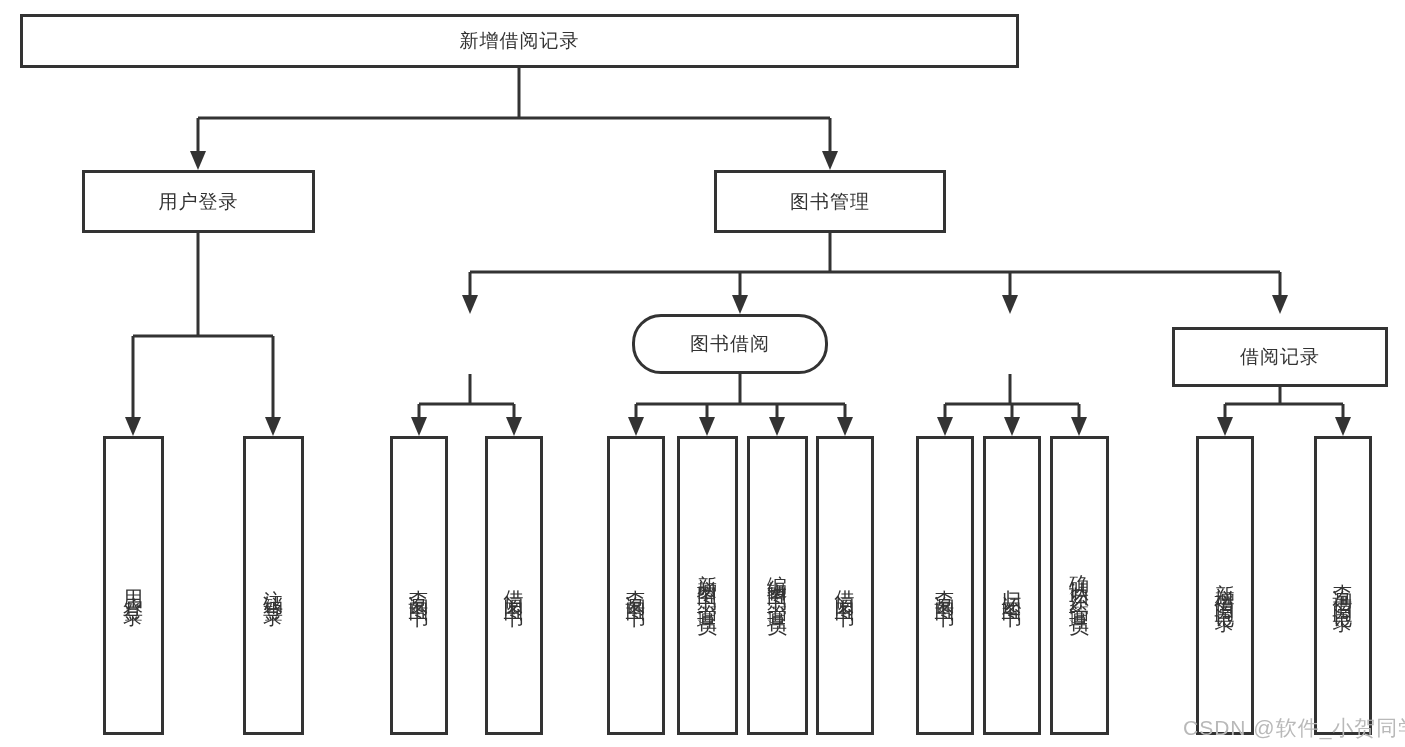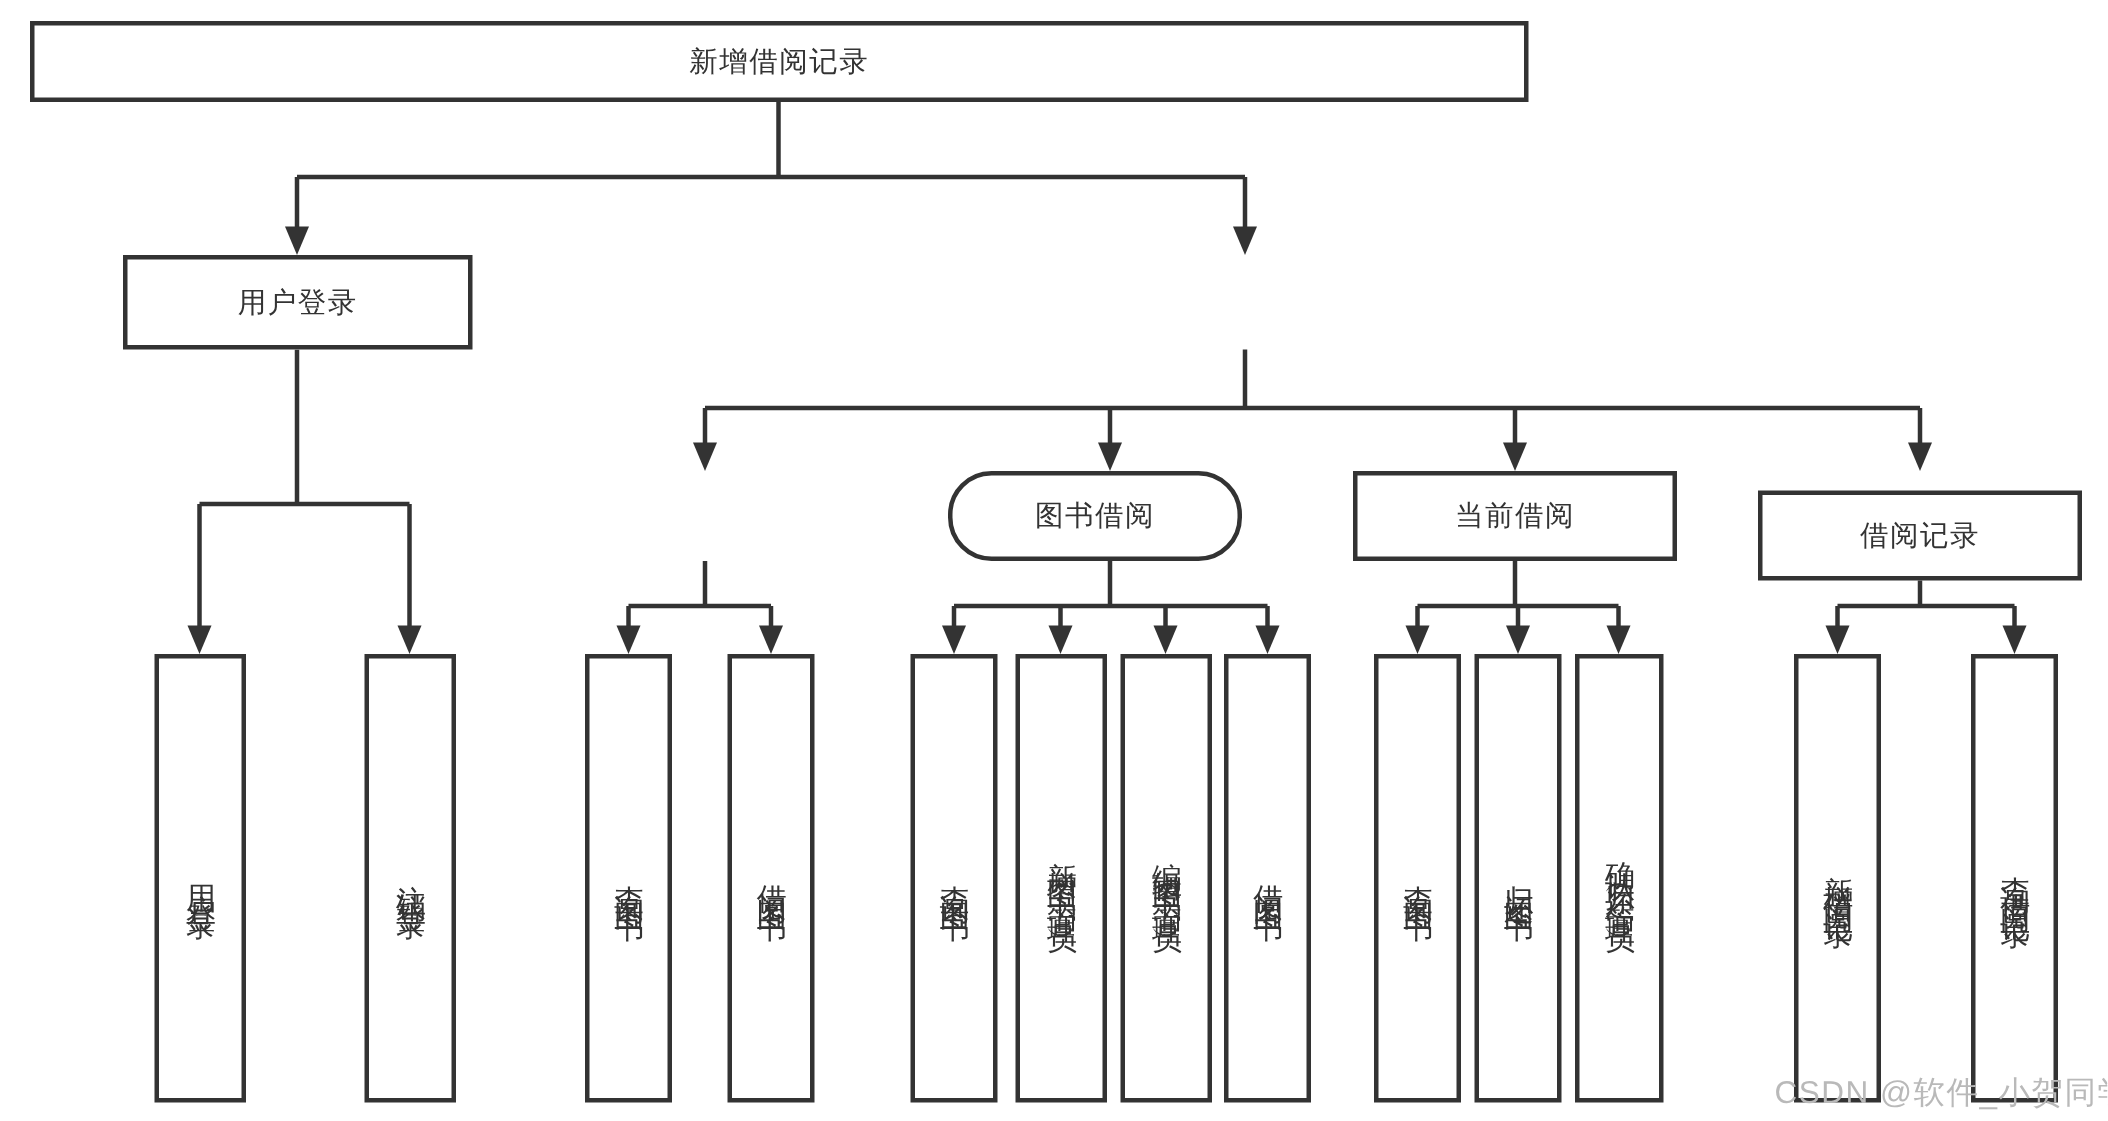--- a/index.html
+++ b/index.html
@@ -145,27 +145,27 @@
       <polygon points="1335,417 1351,417 1343,436"></polygon>
   </svg>
 
   <div class="box hbox n-root">
     <span>新增借阅记录</span>
   </div>
 
   <div class="box hbox n-user-login">
     <span>用户登录</span>
   </div>
+  <div class="box hbox n-book-mgmt">
+    <span>图书管理</span>
+  </div>
 
   <div class="box hbox n-book-borrow">
     <span>图书借阅</span>
   </div>
-  <div class="box hbox n-current-borrow">
-    <span>当前借阅</span>
-  </div>
   <div class="box hbox n-borrow-records">
     <span>借阅记录</span>
   </div>
 
   <div class="box vbox leaf n-g1a">
     <span class="vtext">用户登录</span>
   </div>
   <div class="box vbox leaf n-g1b">
     <span class="vtext">注销登录</span>
   </div>

